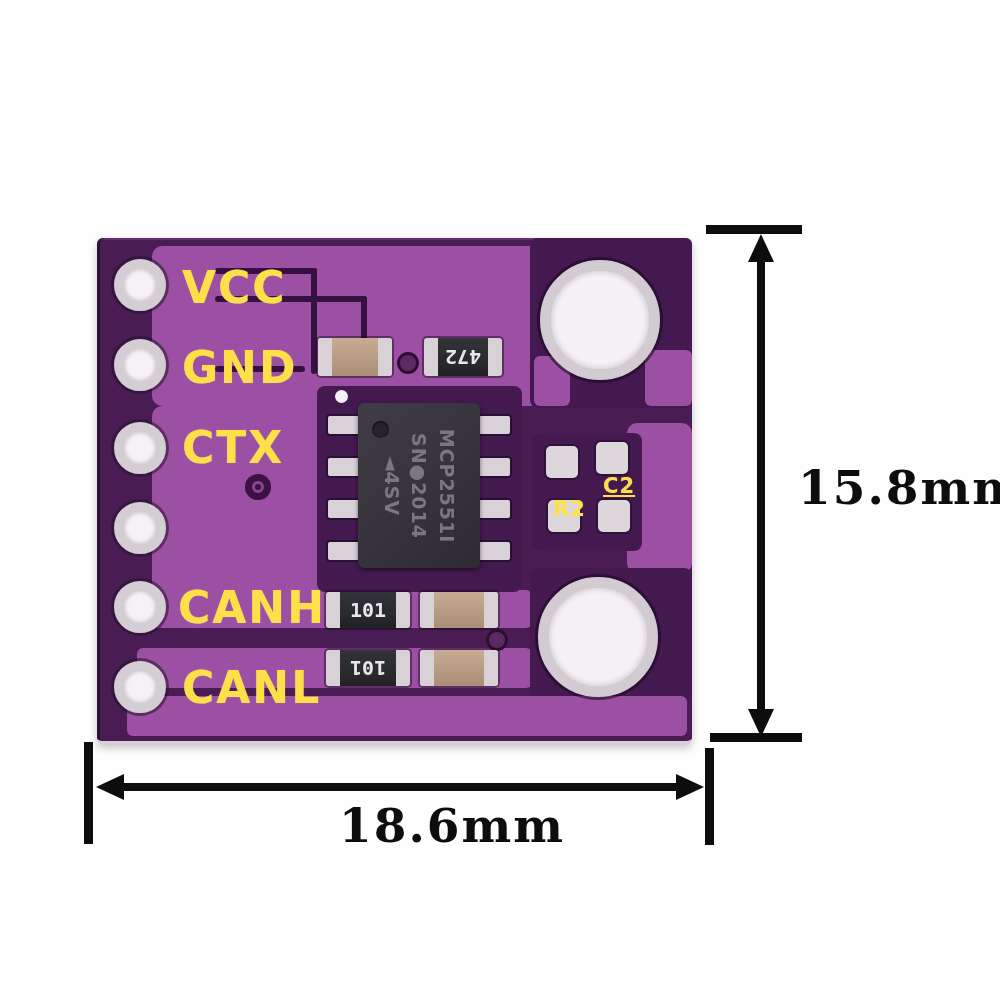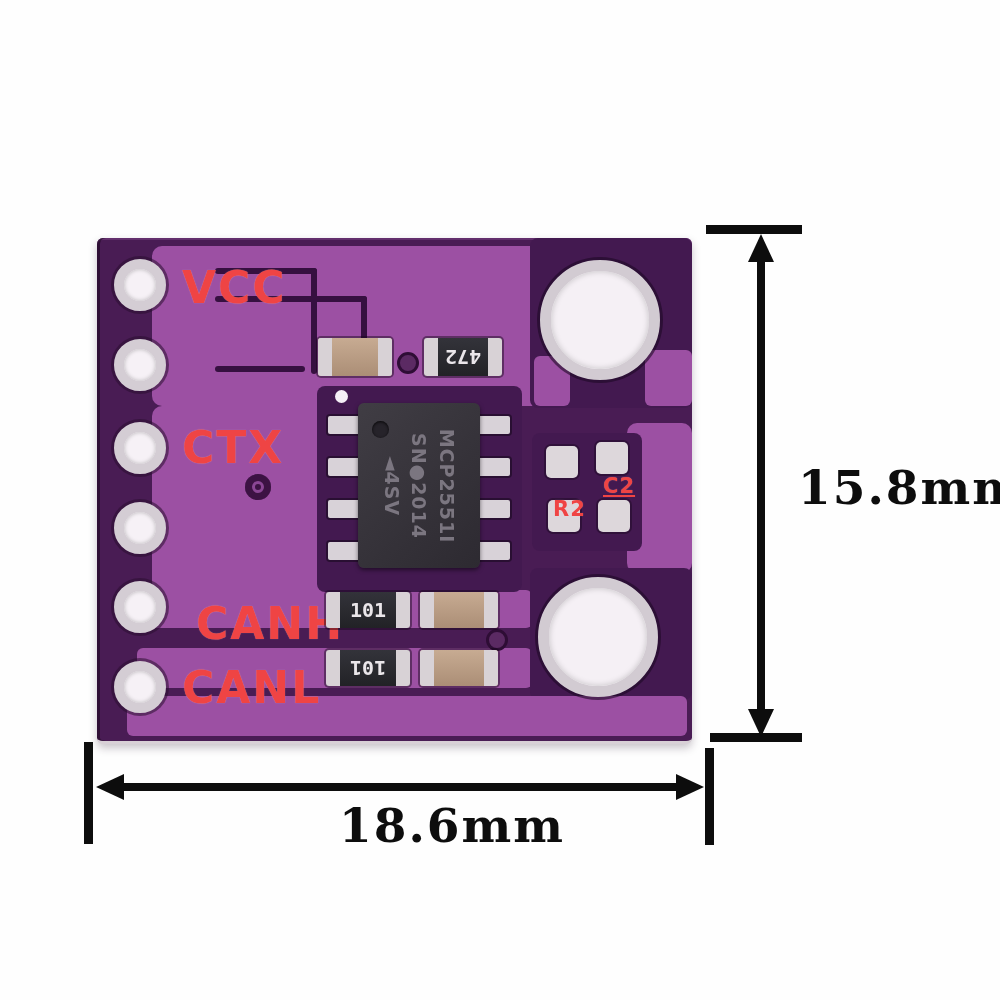--- a/index.html
+++ b/index.html
@@ -15,21 +15,21 @@
          border-bottom:3px solid #d8d0d6;}
   .light{background:#9c50a3;border-radius:10px;}
   .darkzone{background:#431950;border-radius:8px;}
   .traceline{background:#361040;border-radius:3px;}
 
   .pin-hole{position:absolute;width:32px;height:32px;border-radius:50%;background:#f6f1f6;
             border:10px solid #d4cdd4;box-shadow:0 0 0 3px rgba(42,14,48,.55), inset 0 0 4px rgba(0,0,0,.25);}
   .mount-hole{position:absolute;width:98px;height:98px;border-radius:50%;background:#f5f0f5;
             border:11px solid #d2cbd2;box-shadow:0 0 0 3px rgba(30,8,36,.6), inset 0 0 6px rgba(0,0,0,.2);}
 
-  .silk{position:absolute;color:#ef4444;font-weight:700;letter-spacing:2px;
+  .silk{position:absolute;color:#fde047;font-weight:700;letter-spacing:2px;
         font-family:"DejaVu Sans",sans-serif;text-shadow:0 0 1px rgba(255,255,255,.4);}
   .pinlabel{font-size:44px;line-height:48px;}
   .padlabel{font-size:21px;letter-spacing:1px;}
 
   
   .smd{position:absolute;border-radius:3px;box-shadow:0 0 0 2px rgba(20,5,25,.45);}
   .smd .end{position:absolute;top:0;bottom:0;width:14px;background:#d8d2d6;}
   .smd .end.l{left:0;border-radius:3px 0 0 3px;}
   .smd .end.r{right:0;border-radius:0 3px 3px 0;}
   .cap{background:linear-gradient(#c7ab92,#ab8e76);}
@@ -95,22 +95,23 @@
     <div class="pin-hole" style="left:17px;top:101px;"></div>
     <div class="pin-hole" style="left:17px;top:184px;"></div>
     <div class="pin-hole" style="left:17px;top:264px;"></div>
     <div class="pin-hole" style="left:17px;top:343px;"></div>
     <div class="pin-hole" style="left:17px;top:423px;"></div>
 
     <div class="mount-hole" style="left:443px;top:22px;"></div>
     <div class="mount-hole" style="left:441px;top:339px;"></div>
 
     <div class="silk pinlabel" style="left:85px;top:26px;">VCC</div>
+    <div class="silk pinlabel" style="left:85px;top:106px;">GND</div>
     <div class="silk pinlabel" style="left:85px;top:186px;">CTX</div>
-    <div class="silk pinlabel" style="left:99px;top:346px;margin-top:16px;">CANH</div>
+    <div class="silk pinlabel" style="left:81px;top:346px;">CANH</div>
     <div class="silk pinlabel" style="left:85px;top:426px;">CANL</div>
 
     <div class="via" style="left:300px;top:114px;"></div>
     <div class="via" style="left:389px;top:391px;"></div>
     <div class="dot" style="left:238px;top:152px;width:13px;height:13px;background:#f5eff6;"></div>
     <div class="dot" style="left:148px;top:236px;width:26px;height:26px;background:#3c1243;box-shadow:inset 0 0 0 7px #3c1243, inset 0 0 0 10px #8a4694;"></div>
 
     <div class="smd cap" style="left:221px;top:100px;width:74px;height:38px;">
       <span class="end l"></span>
         <span class="end r"></span>

